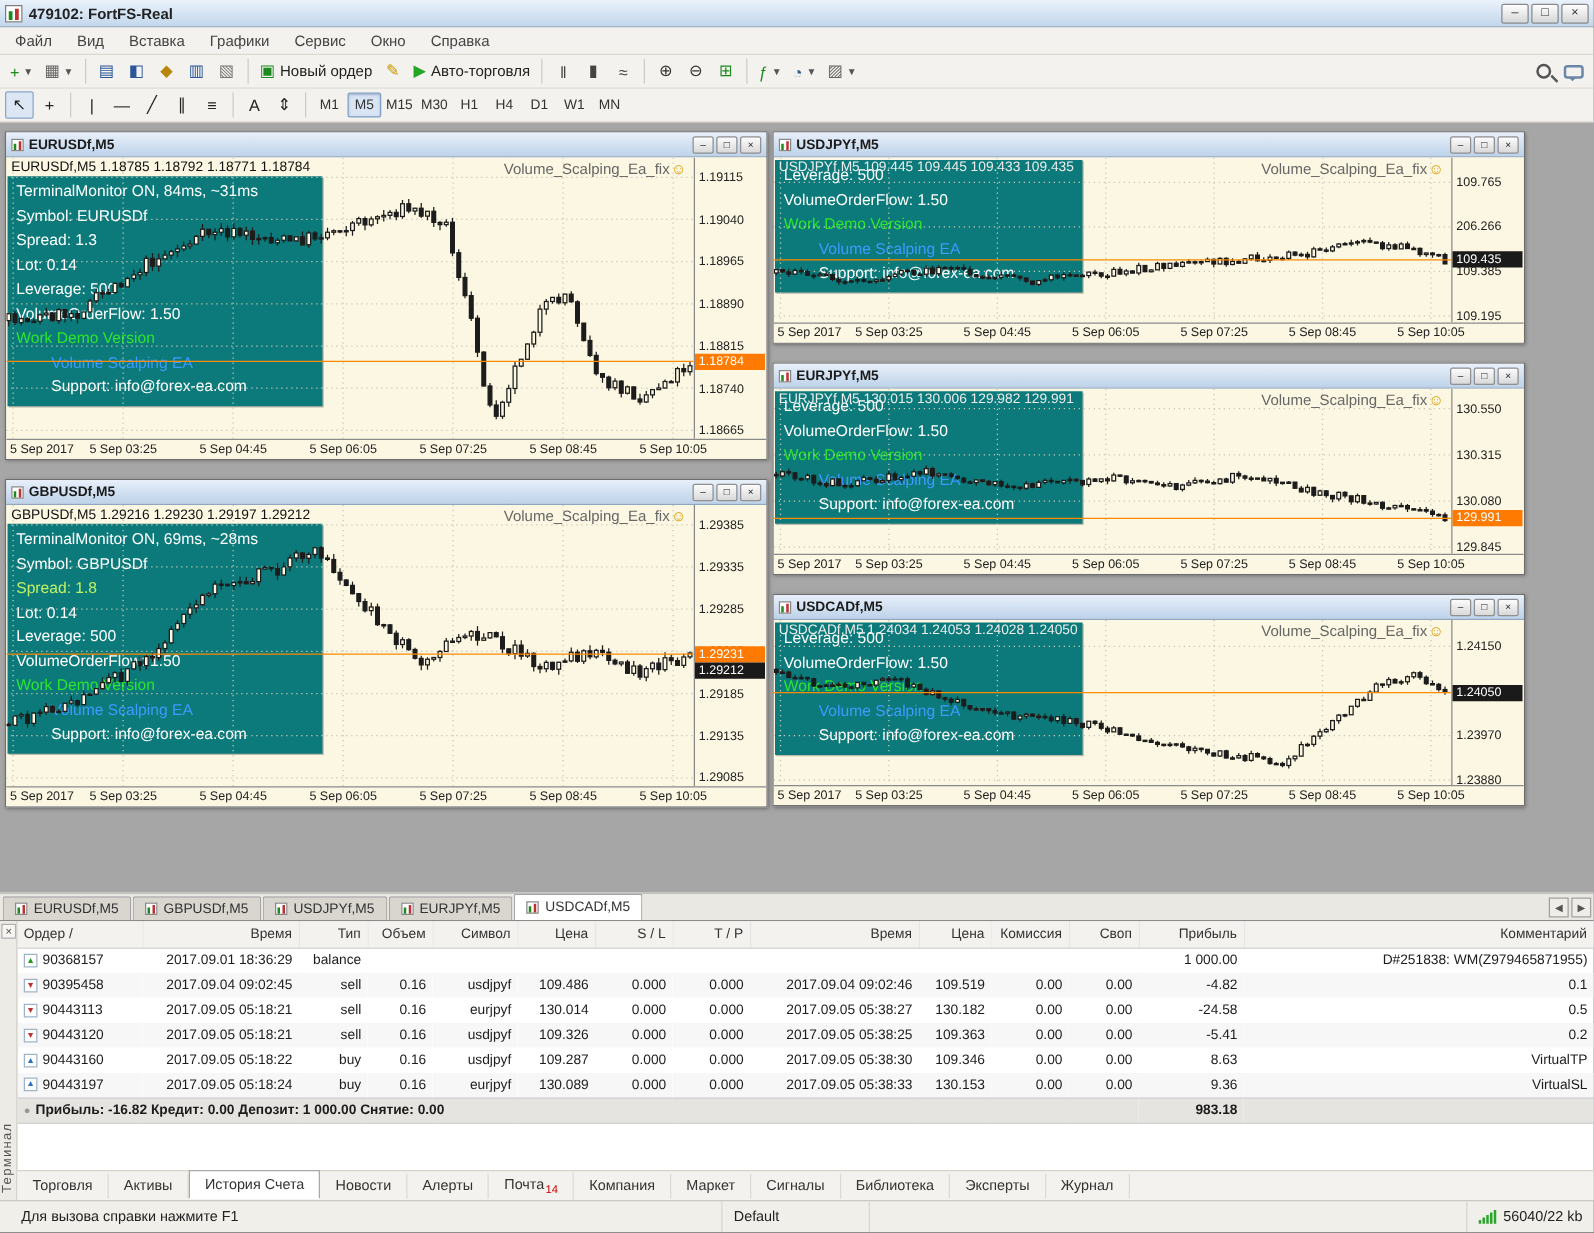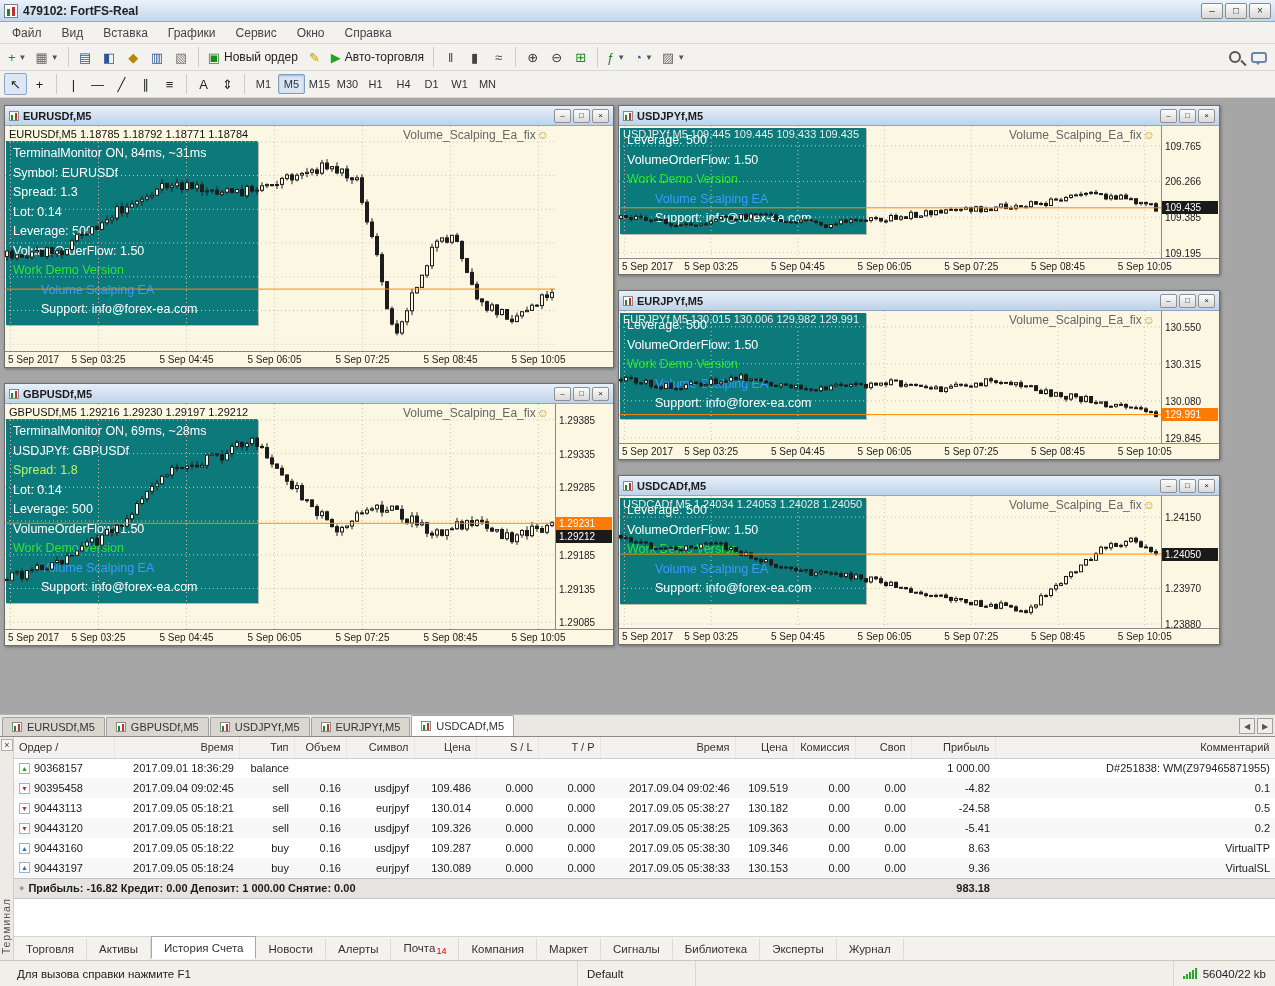--- a/index.html
+++ b/index.html
@@ -494,20 +494,30 @@
             <line x1="537" y1="167.3" x2="537" y2="183.2" stroke="#1c1c1c" stroke-width="1"></line>
             <rect x="535.5" y="168.9" width="3" height="10.7" fill="#FCF7E2" stroke="#1c1c1c" stroke-width="1"></rect>
             <line x1="542" y1="165.0" x2="542" y2="174.9" stroke="#1c1c1c" stroke-width="1"></line>
             <rect x="540.5" y="168.9" width="3" height="2.5" fill="#1c1c1c" stroke="#1c1c1c" stroke-width="1"></rect>
             <line x1="547" y1="162.7" x2="547" y2="174.3" stroke="#1c1c1c" stroke-width="1"></line>
             <rect x="545.5" y="166.6" width="3" height="4.8" fill="#FCF7E2" stroke="#1c1c1c" stroke-width="1"></rect>
             <line x1="0" y1="163.1" x2="550" y2="163.1" stroke="#FF8A00" stroke-width="1"></line>
           </svg>
           <div class="ohlc">EURUSDf,M5  1.18785 1.18792 1.18771 1.18784</div>
           <div class="ea"><span>Volume_Scalping_Ea_fix</span><span class="smiley">☺</span></div>
+          <div class="pricescale" style="height: 225px;">
+            <div class="pl" style="top: 10.75px;">1.19115</div>
+            <div class="pl" style="top: 44.5px;">1.19040</div>
+            <div class="pl" style="top: 78.25px;">1.18965</div>
+            <div class="pl" style="top: 112px;">1.18890</div>
+            <div class="pl" style="top: 145.75px;">1.18815</div>
+            <div class="pl" style="top: 179.5px;">1.18740</div>
+            <div class="pl" style="top: 213.25px;">1.18665</div>
+            <div class="pbox" style="top: 156.625px; background: rgb(255, 122, 0);">1.18784</div>
+          </div>
           <div class="timescale">
             <span class="tl" style="left: 3px;">5 Sep 2017</span>
             <span class="tl" style="left: 93.5px; transform: translateX(-50%);">5 Sep 03:25</span>
             <span class="tl" style="left: 181.5px; transform: translateX(-50%);">5 Sep 04:45</span>
             <span class="tl" style="left: 269.5px; transform: translateX(-50%);">5 Sep 06:05</span>
             <span class="tl" style="left: 357.5px; transform: translateX(-50%);">5 Sep 07:25</span>
             <span class="tl" style="left: 445.5px; transform: translateX(-50%);">5 Sep 08:45</span>
             <span class="tl" style="left: 533.5px; transform: translateX(-50%);">5 Sep 10:05</span>
           </div>
         </div>
@@ -518,21 +528,21 @@
           <span>GBPUSDf,M5</span>
           <span class="cw-btns">
             <span class="cw-btn">–</span>
             <span class="cw-btn">□</span>
             <span class="cw-btn">×</span>
           </span>
         </div>
         <div class="cw-body">
           <div class="overlay" style="top: 15px; min-width: 252px;">
             <div class="ov-line" style="color: rgb(255, 255, 255);">TerminalMonitor ON, 69ms, ~28ms</div>
-            <div class="ov-line" style="color: rgb(255, 255, 255);">USDJPYf: GBPUSDf</div>
+            <div class="ov-line" style="color: rgb(255, 255, 255);">Symbol: GBPUSDf</div>
             <div class="ov-line" style="color: #bef264;">Spread: 1.8</div>
             <div class="ov-line" style="color: rgb(255, 255, 255);">Lot: 0.14</div>
             <div class="ov-line" style="color: rgb(255, 255, 255);">Leverage: 500</div>
             <div class="ov-line" style="color: rgb(255, 255, 255);">VolumeOrderFlow: 1.50</div>
             <div class="ov-line" style="color: rgb(46, 229, 46);">Work Demo Version</div>
             <div class="ov-line ind" style="color: rgb(61, 154, 255);">Volume Scalping EA</div>
             <div class="ov-line ind" style="color: rgb(255, 255, 255);">Support: info@forex-ea.com</div>
           </div>
           <svg width="550" height="225" class="plot">
             <line x1="0" y1="15.8" x2="550" y2="15.8" stroke="#C9C6B8" stroke-dasharray="1,3"></line>

